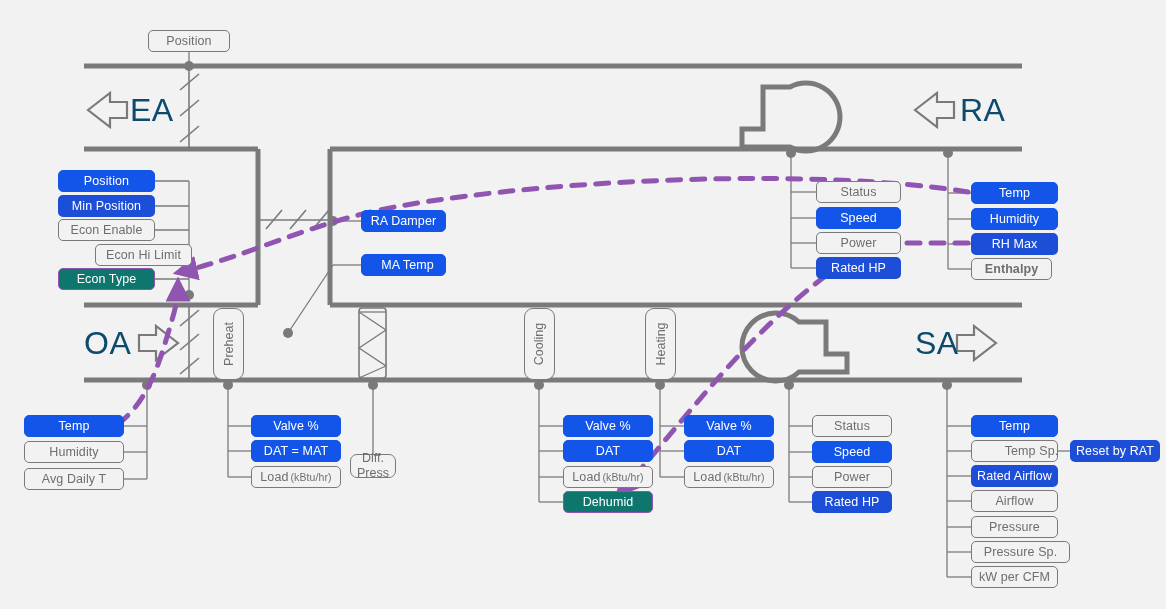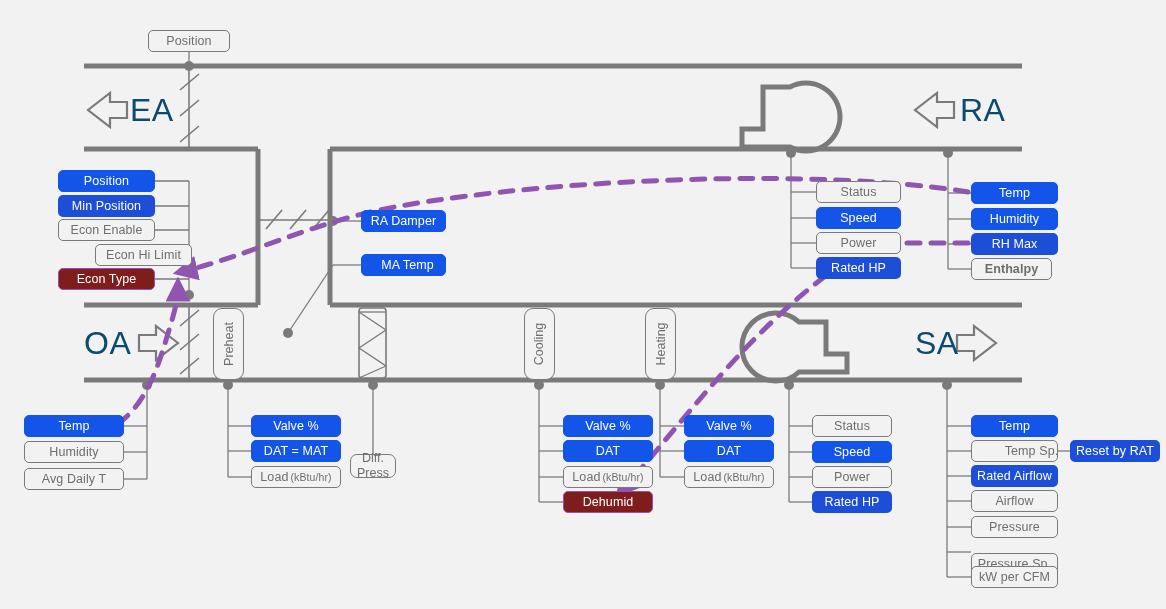--- a/index.html
+++ b/index.html
@@ -8,21 +8,21 @@
   #stage{position:relative;width:1166px;height:609px;background:#f2f2f2;}
   #svgroot{position:absolute;left:0;top:0;width:1166px;height:609px;}
 
   
   .tag{position:absolute;box-sizing:border-box;
        display:flex;align-items:center;justify-content:center;
        height:22px;border-radius:5px;font-size:12.5px;
        letter-spacing:.1px;white-space:nowrap;}
   .tag.blue  {background:#1355e8;color:#fff;border:1px solid #1355e8;}
   .tag.orange{background:#1d4ed8;color:#fff;border:2px solid #1d4ed8;}
-  .tag.purple{background:#7f1d1d;color:#fff;border:1px solid #9055b0;}
+  .tag.purple{background:#0f766e;color:#fff;border:1px solid #9055b0;}
   .tag.plain {background:#f2f2f2;color:#6e6e6e;border:1.6px solid #7a7a7a;}
   .tag .unit{font-size:10.5px;margin-left:2px;}
 
   
   .vtag{position:absolute;box-sizing:border-box;background:#f2f2f2;
         border:1.6px solid #7a7a7a;border-radius:9px;color:#6e6e6e;
         display:flex;align-items:center;justify-content:center;}
   .vtag span{transform:rotate(-90deg);font-size:12.5px;white-space:nowrap;}
 
   
@@ -275,18 +275,18 @@
   <div class="tag plain" style="left:812px;top:415px;width:80px;">Status</div>
   <div class="tag blue" style="left:812px;top:441px;width:80px;">Speed</div>
   <div class="tag plain" style="left:812px;top:466px;width:80px;">Power</div>
   <div class="tag orange" style="left:812px;top:491px;width:80px;">Rated HP</div>
 
   <div class="tag blue" style="left:971px;top:415px;width:87px;">Temp</div>
   <div class="tag plain" style="left:971px;top:440px;width:87px;padding-left:34px;">Temp Sp.</div>
   <div class="tag orange" style="left:971px;top:465px;width:87px;">Rated Airflow</div>
   <div class="tag plain" style="left:971px;top:490px;width:87px;">Airflow</div>
   <div class="tag plain" style="left:971px;top:516px;width:87px;">Pressure</div>
-  <div class="tag plain" style="left:971px;top:541px;width:87px;margin-top:12px;">Pressure Sp.</div>
+  <div class="tag plain" style="left:971px;top:541px;width:99px;">Pressure Sp.</div>
   <div class="tag plain" style="left:971px;top:566px;width:87px;">kW per CFM</div>
 
   <div class="tag orange" style="left:1070px;top:440px;width:90px;">Reset by RAT</div>
 
 </div>
 
 </body></html>

